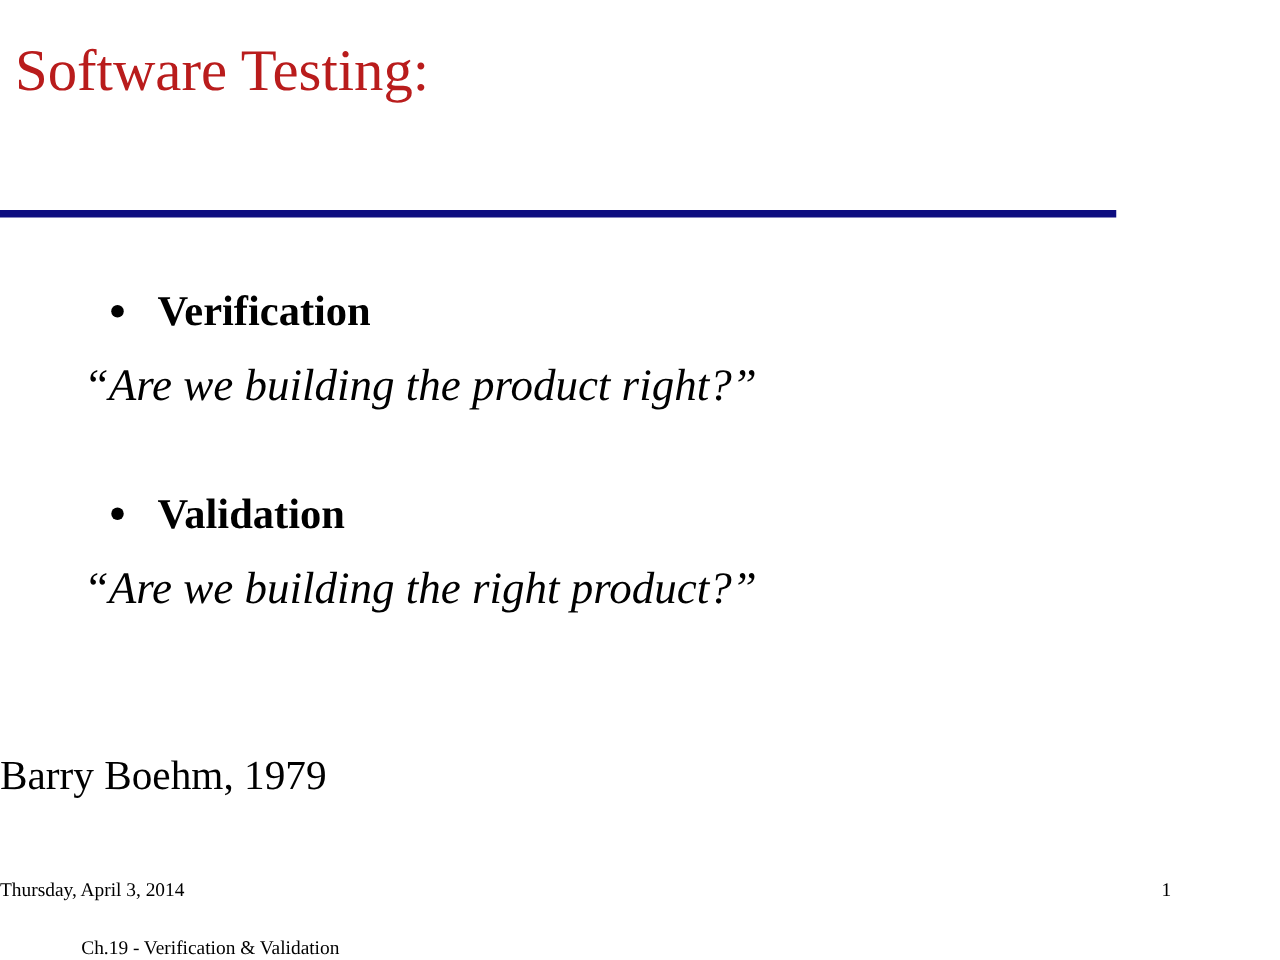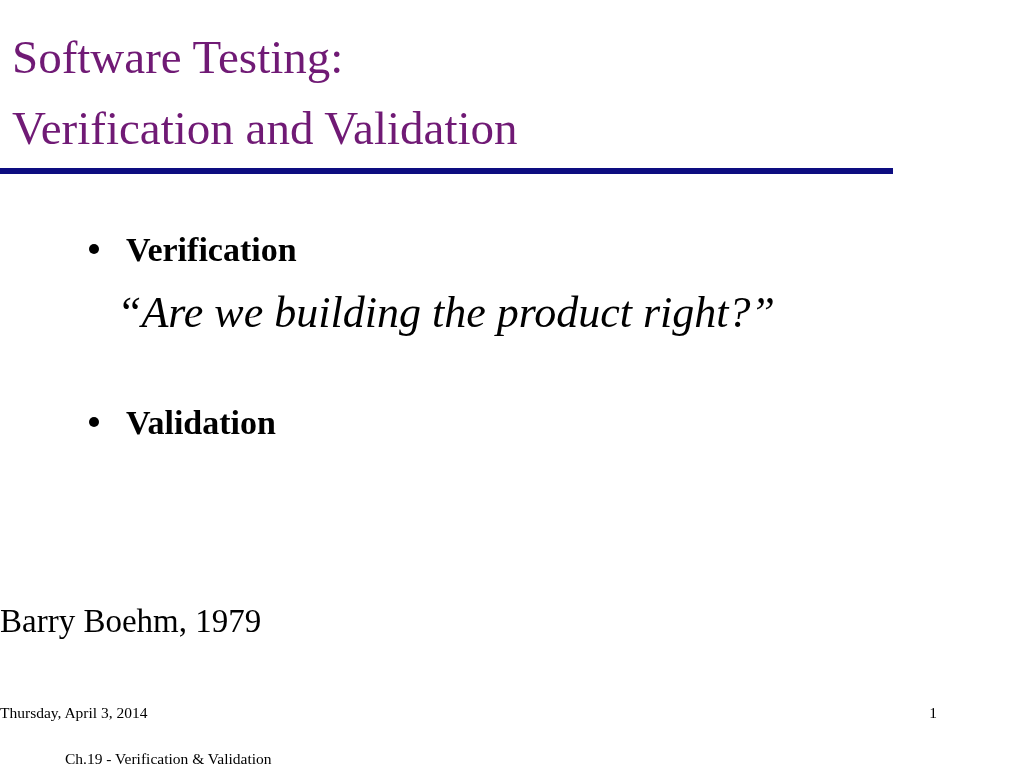--- a/index.html
+++ b/index.html
@@ -26,21 +26,21 @@
     left: 12px;
     top: 22px;
     width: 900px;
   }
   .title-line {
     font-family: "Liberation Serif", "DejaVu Serif", serif;
     font-size: 47px;
     font-weight: 400;
     line-height: 1.52;
     letter-spacing: 0px;
-    color: #701a75;
+    color: #b91c1c;
     white-space: nowrap;
   }
 
   .title-rule {
     position: absolute;
     left: 0px;
     top: 168px;
     width: 893px;
     height: 6px;
     background: #0d0d80;
@@ -82,25 +82,25 @@
     font-family: "Liberation Serif", "DejaVu Serif", serif;
     font-size: 34px;
     font-weight: 700;
     line-height: 1.32;
     padding-left: 38px;
     white-space: nowrap;
   }
 
   .bullet-quote {
     font-family: "Liberation Serif", "DejaVu Serif", serif;
-    font-size: 44px;
+    font-size: 36px;
     font-style: italic;
     font-weight: 400;
     line-height: 1.34;
-    padding-left: 117px;
+    padding-left: 67px;
     margin-top: 6px;
     white-space: nowrap;
   }
 
   
   .attribution {
     position: absolute;
     left: 0px;
     top: 600px;
     width: 940px;
@@ -146,40 +146,40 @@
     white-space: nowrap;
   }
 </style>
 </head>
 <body>
 
 <div class="slide">
 
   <div class="title-block">
     <div class="title-line">Software Testing:</div>
-    <div class="title-line">Verification and Validation</div>
   </div>
 
   <div class="title-rule"></div>
 
   <div class="body-block">
 
     <div class="bullet-group">
       <div class="bullet-row">
         <span class="bullet-mark"></span>
         <span class="bullet-label">Verification</span>
       </div>
       <div class="bullet-quote">“Are we building the product right?”</div>
     </div>
 
     <div class="bullet-group spaced">
       <div class="bullet-row">
         <span class="bullet-mark"></span>
         <span class="bullet-label">Validation</span>
       </div>
+      <div class="bullet-quote">“Are we building the right product?”</div>
     </div>
 
   </div>
 
   <div class="attribution">Barry Boehm, 1979</div>
 
   <div class="footer">
     <span class="footer-left">Ch.19 - Verification &amp; Validation</span>
     <span class="footer-center">Thursday, April 3, 2014</span>
     <span class="footer-right">1</span>

